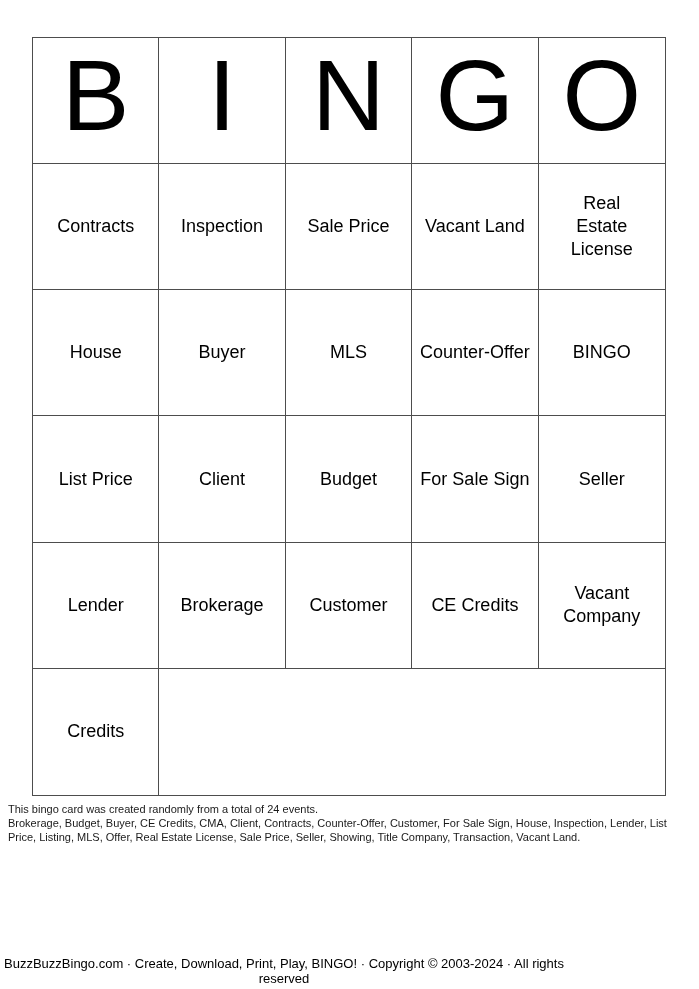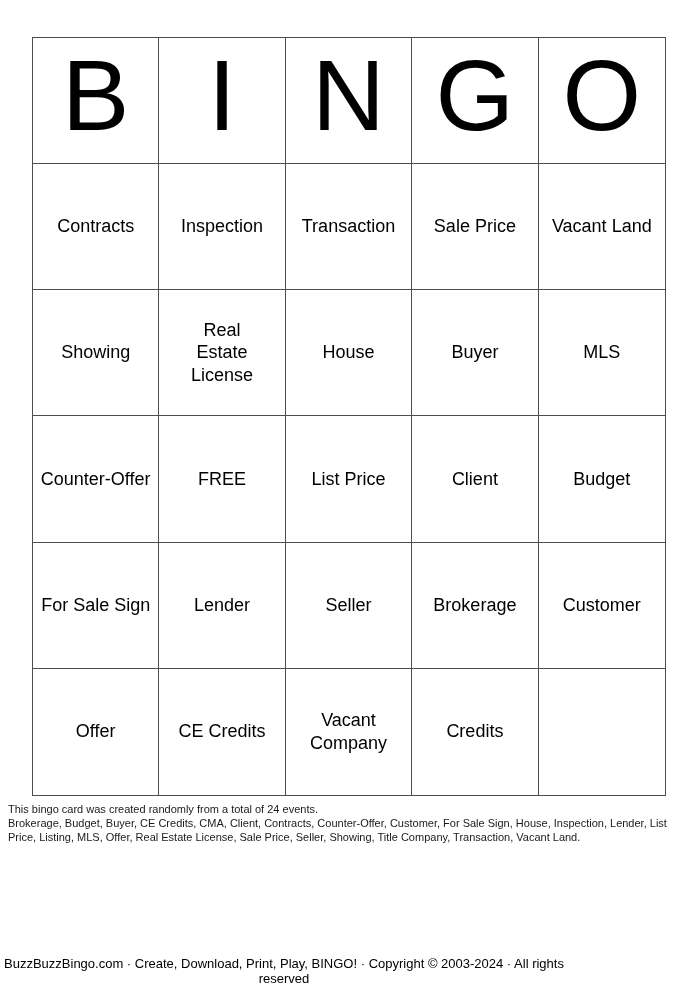--- a/index.html
+++ b/index.html
@@ -92,79 +92,70 @@
       <span>O</span>
     </div>
 
   <div class="cell">
       <span>Contracts</span>
     </div>
   <div class="cell">
       <span>Inspection</span>
     </div>
   <div class="cell">
-      <span>Transaction</span>
-    </div>
-  <div class="cell">
       <span>Sale Price</span>
     </div>
 
   <div class="cell">
       <span>Vacant Land</span>
-    </div>
-  <div class="cell">
-      <span>Showing</span>
     </div>
   <div class="cell">
       <span class="wrap-narrow">Real Estate License</span>
     </div>
   <div class="cell">
       <span>House</span>
     </div>
   <div class="cell">
       <span>Buyer</span>
     </div>
 
   <div class="cell">
       <span>MLS</span>
     </div>
   <div class="cell">
       <span>Counter-Offer</span>
     </div>
   <div class="cell">
-      <span>FREE</span>
+      <span>BINGO</span>
     </div>
   <div class="cell">
       <span>List Price</span>
     </div>
   <div class="cell">
       <span>Client</span>
     </div>
 
   <div class="cell">
       <span>Budget</span>
     </div>
   <div class="cell">
       <span>For Sale Sign</span>
     </div>
   <div class="cell">
-      <span>Lender</span>
+      <span>Seller</span>
     </div>
   <div class="cell">
-      <span>Seller</span>
+      <span>Lender</span>
     </div>
   <div class="cell">
       <span>Brokerage</span>
     </div>
 
   <div class="cell">
       <span>Customer</span>
-    </div>
-  <div class="cell">
-      <span>Offer</span>
     </div>
   <div class="cell">
       <span>CE Credits</span>
     </div>
   <div class="cell">
       <span class="wrap-narrow">Vacant Company</span>
     </div>
   <div class="cell">
       <span>Credits</span>
     </div>

